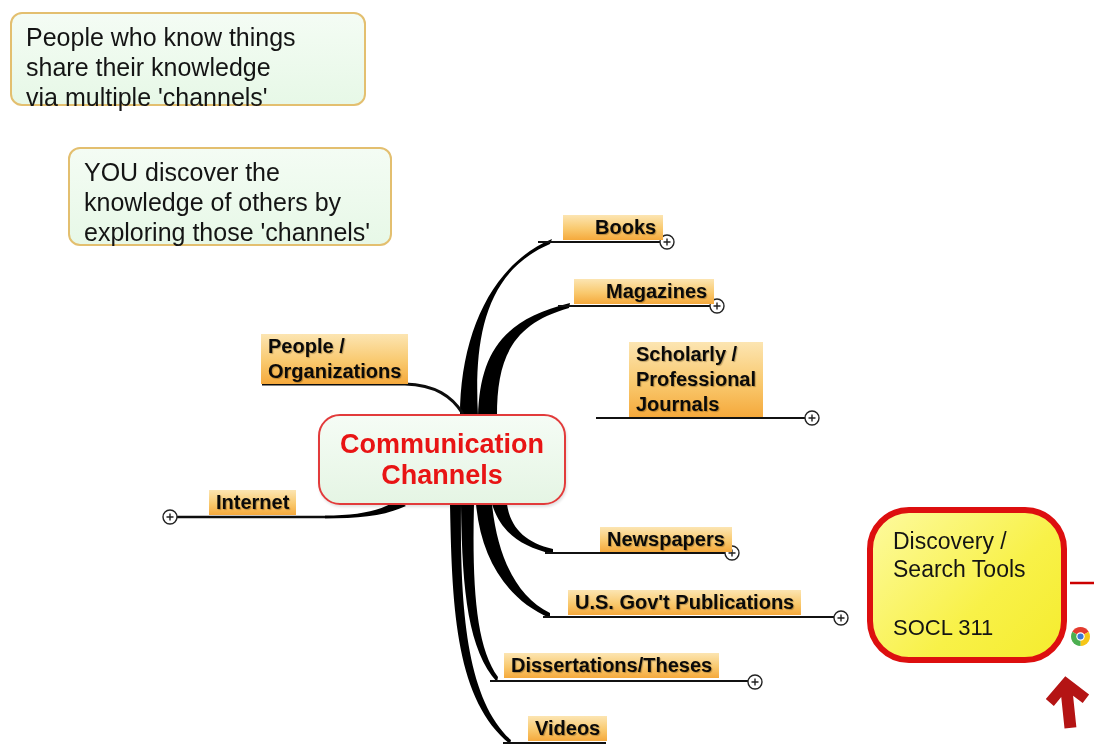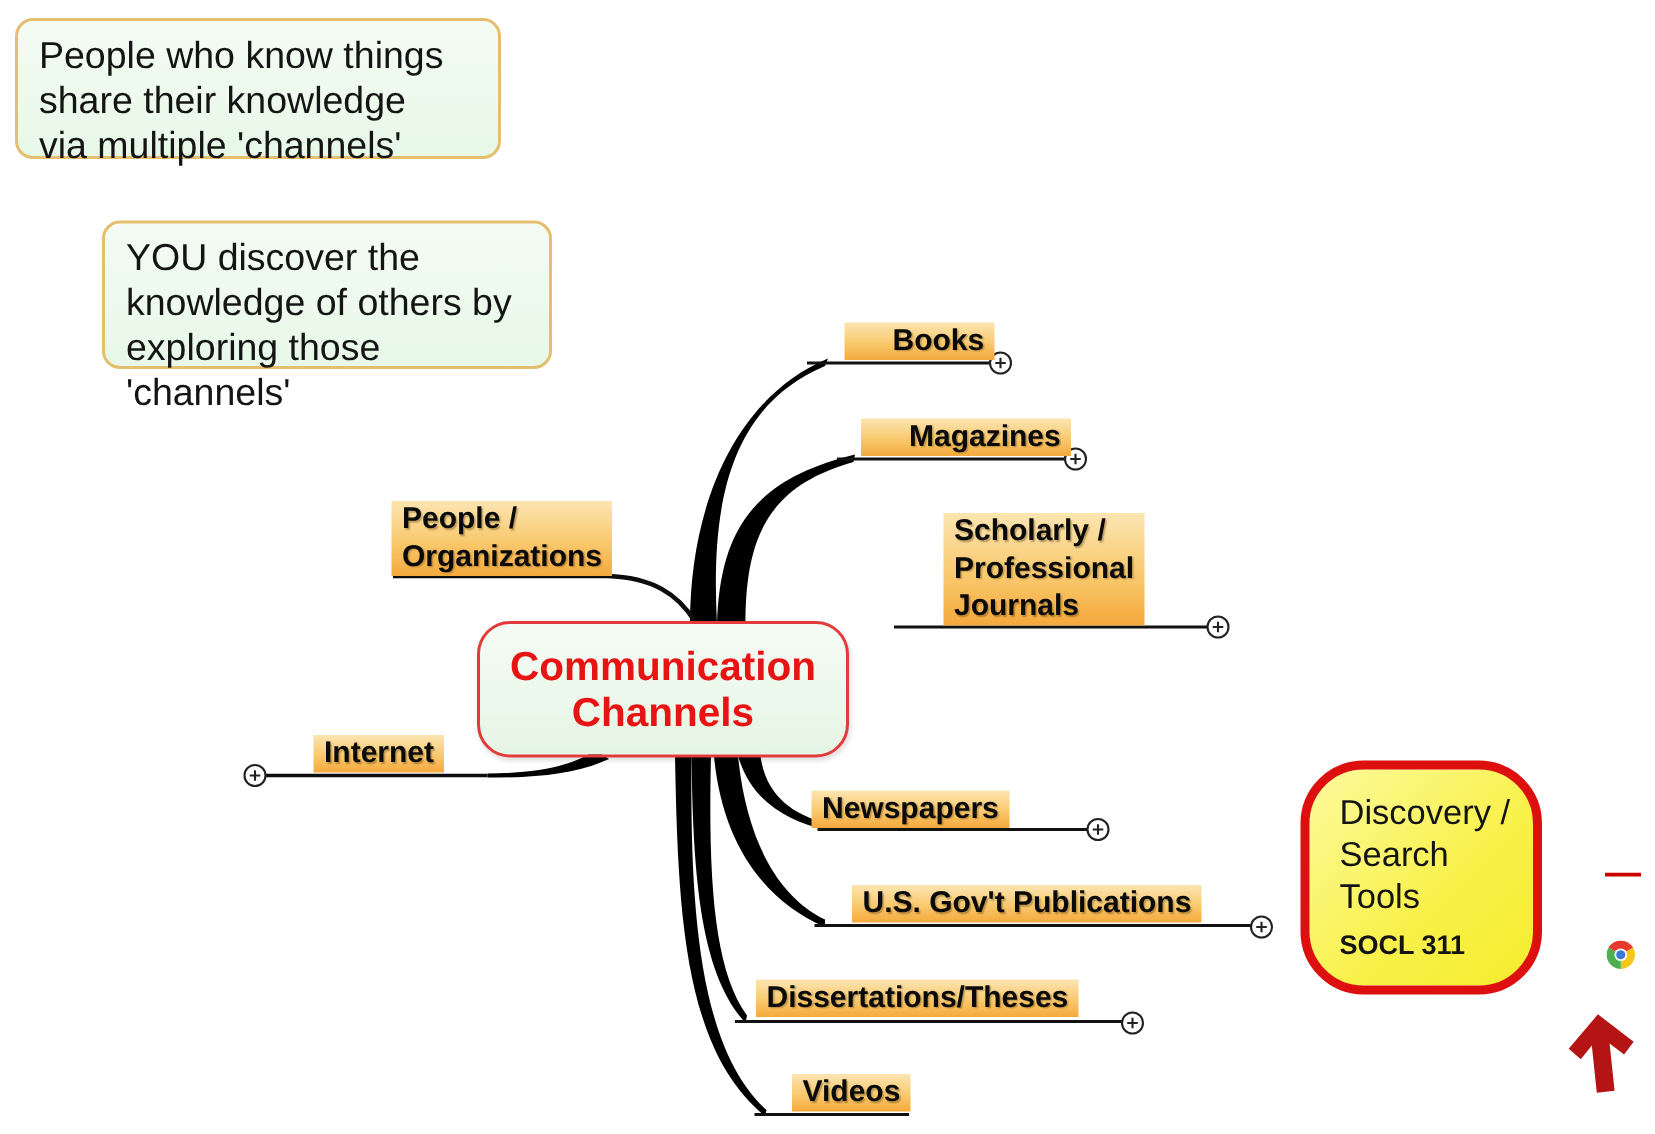--- a/index.html
+++ b/index.html
@@ -7,22 +7,22 @@
   .canvas{position:relative;width:1103px;height:756px;background:#ffffff;}
   svg.links{position:absolute;left:0;top:0;z-index:1;}
 
   .note{
     position:absolute;z-index:2;box-sizing:border-box;
     background:linear-gradient(180deg,#f4fcf4 0%,#e7f8e7 100%);
     border:2px solid #e3bf6f;border-radius:12px;
     font-size:25px;line-height:30px;color:#141414;
     padding:8px 14px;white-space:pre-line;
   }
-  .note1{left:10px;top:12px;width:324px;height:94px;}
-  .note2{left:68px;top:147px;width:300px;height:99px;}
+  .note1{left:10px;top:12px;width:356px;height:94px;}
+  .note2{left:68px;top:147px;width:324px;height:99px;}
 
   .central{
     position:absolute;z-index:2;box-sizing:border-box;
     left:318px;top:414px;width:248px;height:91px;
     background:linear-gradient(180deg,#f5fcf5 0%,#e5f5e4 100%);
     border:2.5px solid #e23b3b;border-radius:22px;
     color:#e81414;font-weight:bold;font-size:27px;line-height:31px;
     text-align:center;white-space:pre-line;padding-top:13px;
     box-shadow:1px 2px 3px rgba(0,0,0,0.12);
   }
@@ -32,38 +32,38 @@
     background:linear-gradient(180deg,#fce5b2 0%,#f9c96e 55%,#f5a93c 100%);
     color:#0a0a0a;font-weight:bold;font-size:20px;line-height:25px;
     padding:0px 7px;white-space:pre-line;
     text-shadow:1px 1px 1px rgba(70,45,0,0.35);
   }
   .lbl-books{left:563px;top:215px;padding-left:32px;}
   .lbl-magazines{left:574px;top:279px;padding-left:32px;}
   .lbl-scholarly{left:629px;top:342px;}
   .lbl-people{left:261px;top:334px;}
   .lbl-internet{left:197px;top:490px;margin-left:12px;}
-  .lbl-newspapers{left:541px;top:527px;}
+  .lbl-newspapers{left:600px;top:527px;}
   .lbl-usgovt{left:568px;top:590px;text-align:center;}
   .lbl-dissertations{left:504px;top:653px;}
   .lbl-videos{left:528px;top:716px;}
 
   .callout{
     position:absolute;z-index:2;box-sizing:border-box;
-    left:867px;top:507px;width:161px;height:156px;
+    left:867px;top:507px;width:200px;height:156px;
     background:linear-gradient(135deg,#fdfa9e 0%,#f8f148 60%,#f5ec2e 100%);
     border:6px solid #dd0f0f;border-radius:42px;
   }
   .callout-title{
     position:absolute;left:20px;top:14px;
     font-size:23px;line-height:28px;color:#141414;white-space:pre-line;
   }
   .callout-course{
     position:absolute;left:20px;bottom:16px;
-    font-size:18px;font-weight:bold;color:#141414;
+    font-size:22px;font-weight:normal;color:#141414;
   }
 
   .chrome-icon{position:absolute;left:1071px;top:627px;z-index:2;}
   .red-arrow{position:absolute;left:1044px;top:674px;z-index:2;transform:rotate(-6deg);}
 </style>
 </head>
 <body>
 
 <div class="canvas">
 

